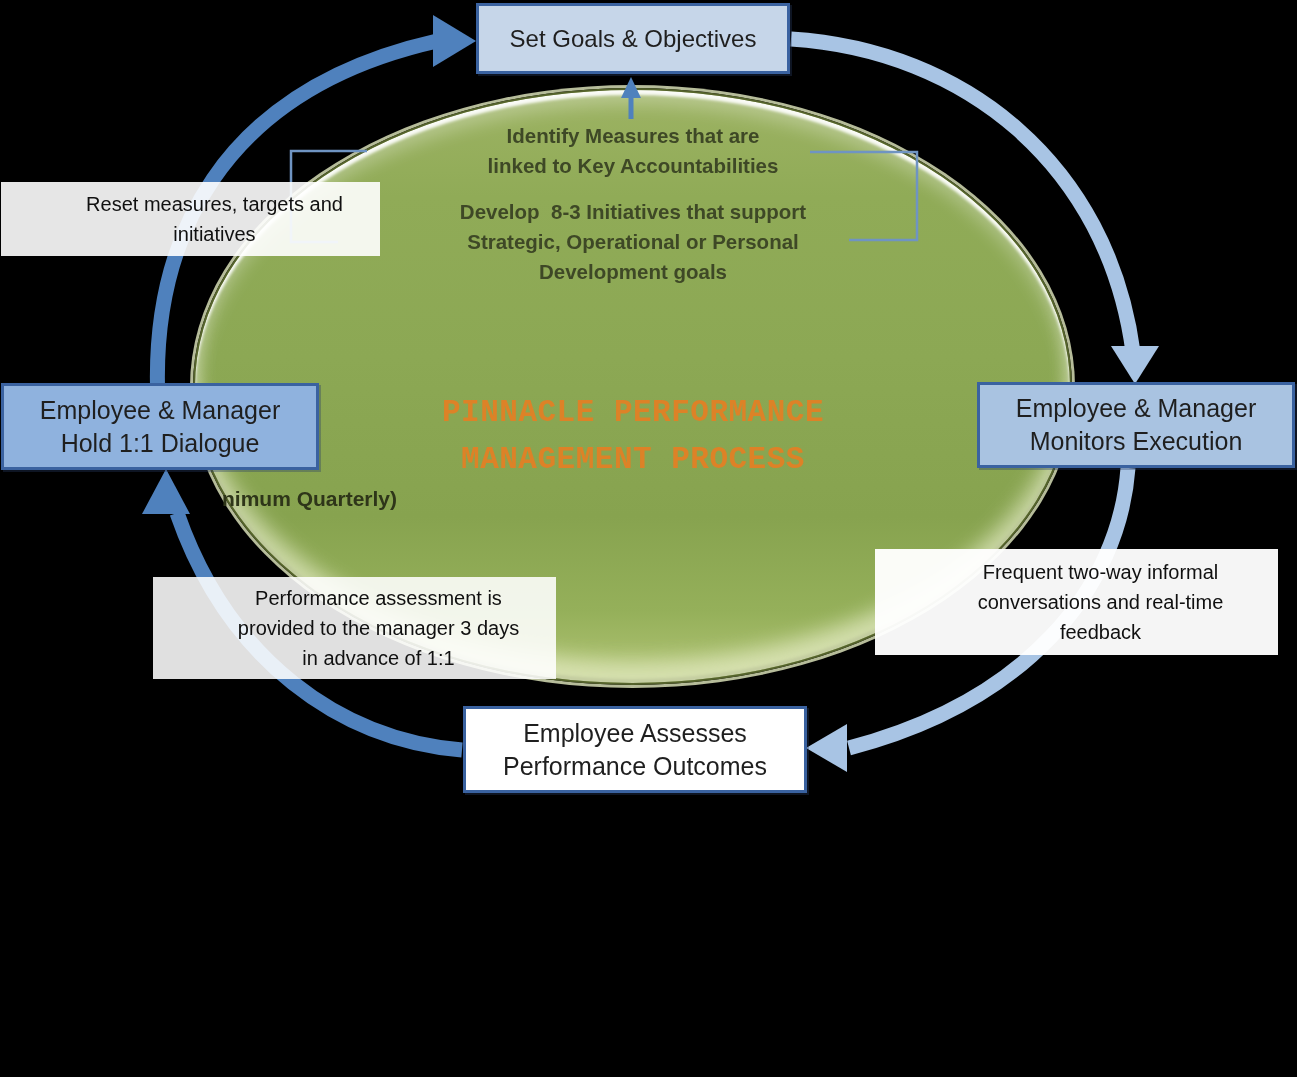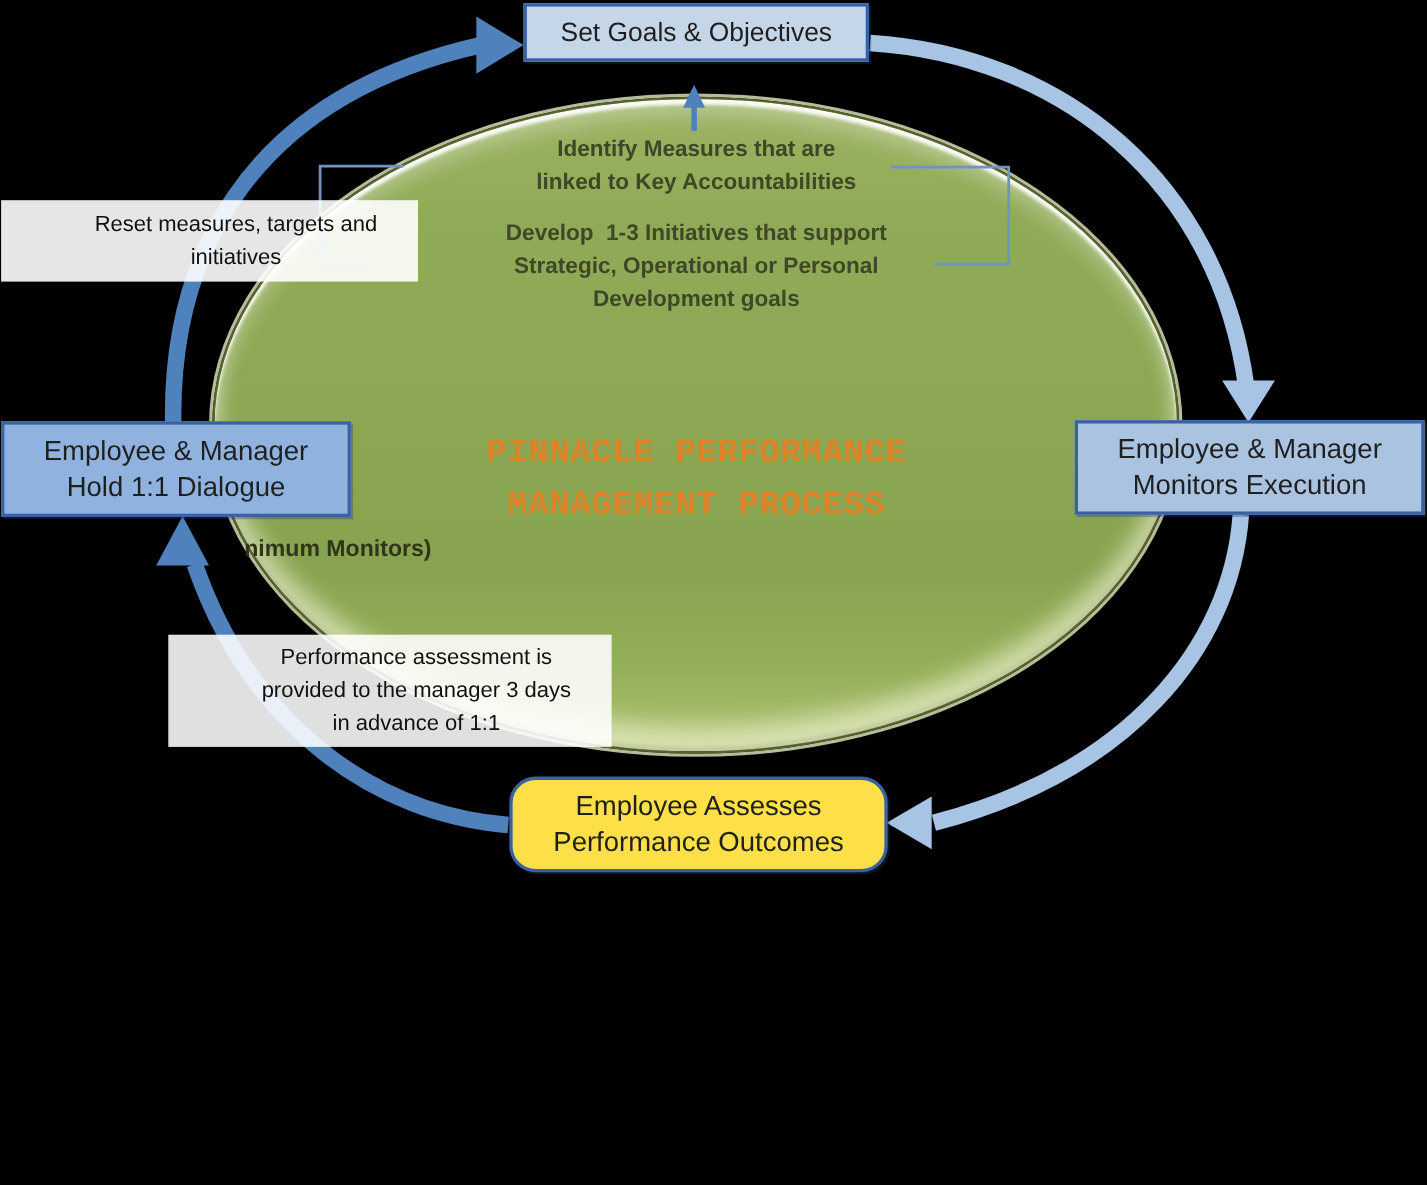--- a/index.html
+++ b/index.html
@@ -50,24 +50,24 @@
 
   .node {
     z-index: 4;
     display: flex; align-items: center; justify-content: center;
     text-align: center;
     color: #1f1f1f;
     border: 3px solid #3a62a0;
     box-sizing: border-box;
     box-shadow: 2px 2px 0 rgba(40,60,100,0.35);
   }
-  .node-top    { left: 476px; top: 3px;   width: 314px; height: 53px; background: #c6d6e9; font-size: 24px; line-height: 30px; }
+  .node-top    { left: 476px; top: 3px;   width: 314px; height: 71px; background: #c6d6e9; font-size: 24px; line-height: 30px; }
   .node-right  { left: 977px; top: 382px; width: 318px; height: 86px; background: #a9c3e1; font-size: 25px; line-height: 33px; }
   .node-left   { left: 1px;   top: 383px; width: 318px; height: 87px; background: #8fb2de; font-size: 25px; line-height: 33px; }
-  .node-bottom { left: 463px; top: 706px; width: 344px; height: 87px; background: #fde047; font-size: 25px; line-height: 33px; border-radius: 24px; }
+  .node-bottom { left: 463px; top: 706px; width: 344px; height: 87px; background: #ffffff; font-size: 25px; line-height: 33px; }
 
   .note {
     z-index: 5;
     display: flex; align-items: center; justify-content: center;
     text-align: center;
     color: #101010;
     font-size: 20px; line-height: 30px; padding-left: 48px;
   }
   .note-reset      { left: 1px;   top: 182px; width: 331px; height: 74px;  background: rgba(255,255,255,0.90); }
   .note-assessment { left: 153px; top: 577px; width: 355px; height: 102px; background: rgba(255,255,255,0.88); text-align: center; }
@@ -76,28 +76,28 @@
 </head>
 <body>
 
 <div class="canvas">
 
   <div class="abs ellipse"></div>
 
   <div class="abs inner-text measures pre">Identify Measures that are
 linked to Key Accountabilities</div>
 
-  <div class="abs inner-text initiatives pre">Develop  1-3 Initiatives that support
+  <div class="abs inner-text initiatives pre">Develop  8-3 Initiatives that support
 Strategic, Operational or Personal
 Development goals</div>
 
   <div class="abs ellipse-title pre">PINNACLE PERFORMANCE
 MANAGEMENT PROCESS</div>
 
-  <div class="abs inner-text quarterly pre">nimum Monitors)</div>
+  <div class="abs inner-text quarterly pre">nimum Quarterly)</div>
 
   <svg class="abs arrows" width="1297" height="1077" viewBox="0 0 1297 1077">
 
     <path d="M 158 402 C 150 240 220 90 437 41" fill="none" stroke-width="15" stroke="#4f81bd"></path>
     <polygon points="433,15 476,41 433,67" fill="#4f81bd"></polygon>
 
     <path d="M 791 39 C 965 50 1108 165 1133 352" fill="none" stroke-width="15" stroke="#a8c4e4"></path>
     <polygon points="1111,346 1159,346 1135,384" fill="#a8c4e4"></polygon>
 
     <path d="M 1128 468 C 1119 590 1025 702 849 748" fill="none" stroke-width="15" stroke="#a8c4e4"></path>
@@ -124,14 +124,17 @@
   <div class="abs node node-bottom pre">Employee Assesses
 Performance Outcomes</div>
 
   <div class="abs note note-reset pre">Reset measures, targets and
 initiatives</div>
 
   <div class="abs note note-assessment pre">Performance assessment is
 provided to the manager 3 days
 in advance of 1:1</div>
 
+  <div class="abs note note-feedback pre">Frequent two-way informal
+conversations and real-time
+feedback</div>
 
 </div>
 
 </body></html>

